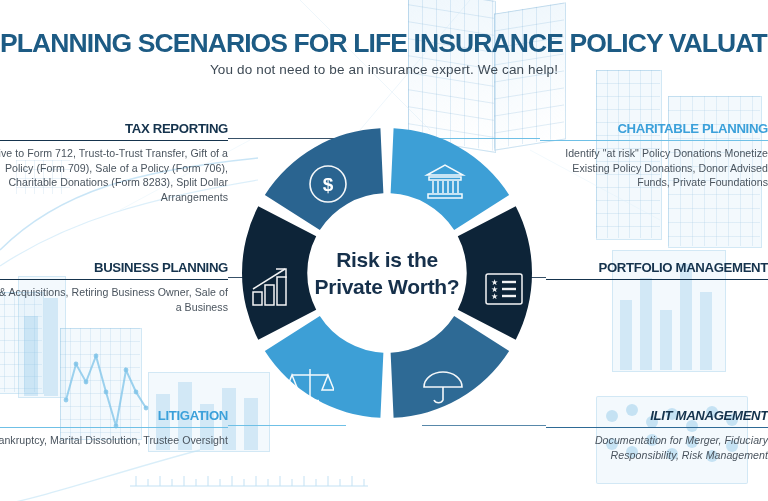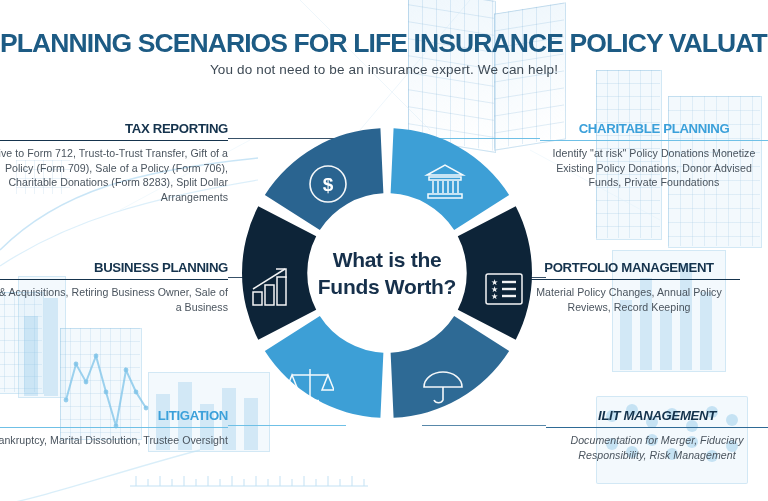--- a/index.html
+++ b/index.html
@@ -95,21 +95,21 @@
   .callout .c-body {
     font-size: 10.6px;
     line-height: 14.6px;
     color: #4a545e;
     padding-top: 5px;
     letter-spacing: 0.05px;
   }
   .left  .c-head,
   .left  .c-body { text-align: right; }
   .right .c-head,
-  .right .c-body { text-align: center; }
+  .right .c-body { text-align: right; }
 
   .navy  .c-head { color: #15334d; }
   .navy  .c-rule { background: #15334d; }
   .sky   .c-head { color: #3ba0da; }
   .sky   .c-rule { background: #6fc0e6; }
   .steel .c-head { color: #15334d; }
   .steel .c-rule { background: #2e6a95; }
 
   
   .rule-ext {
@@ -298,24 +298,23 @@
     <div class="c-rule"></div>
     <div class="c-body">Bankruptcy, Marital Dissolution, Trustee Oversight</div>
   </div>
 
   <div class="callout right sky" style="left:540px; top:121px; width:228px;">
     <div class="c-head">CHARITABLE PLANNING</div>
     <div class="c-rule"></div>
     <div class="c-body">Identify "at risk" Policy Donations Monetize Existing Policy Donations, Donor Advised Funds, Private Foundations</div>
   </div>
 
-  <div class="callout right navy" style="left:518px; top:260px; width:222px;">
+  <div class="callout right navy" style="left:546px; top:260px; width:222px;">
     <div class="c-head">PORTFOLIO MANAGEMENT</div>
     <div class="c-rule"></div>
-    <div class="c-body">Material Policy Changes, Annual Policy Reviews, Record Keeping</div>
   </div>
 
   <div class="callout right steel" style="left:546px; top:408px; width:222px;font-style:italic;">
     <div class="c-head">ILIT MANAGEMENT</div>
     <div class="c-rule"></div>
     <div class="c-body">Documentation for Merger, Fiduciary Responsibility, Risk Management</div>
   </div>
 
   <div id="donut">
     <svg width="290" height="290" viewBox="0 0 290 290">
@@ -384,17 +383,17 @@
     <g fill="none" stroke="#ffffff" stroke-width="1.5" opacity="0.95">
       <rect x="4" y="27" width="9" height="13"></rect>
       <rect x="16" y="20" width="9" height="20"></rect>
       <rect x="28" y="12" width="9" height="28"></rect>
       <path d="M4,24 L36,4"></path>
       <path d="M27,4 L37,4 L37,13"></path>
     </g>
   </svg>
 
   <div class="center-text">
-    <div class="ct-line">What is the</div>
-    <div class="ct-line">Funds Worth?</div>
+    <div class="ct-line">Risk is the</div>
+    <div class="ct-line">Private Worth?</div>
   </div>
 
 </div>
 
 </body></html>

